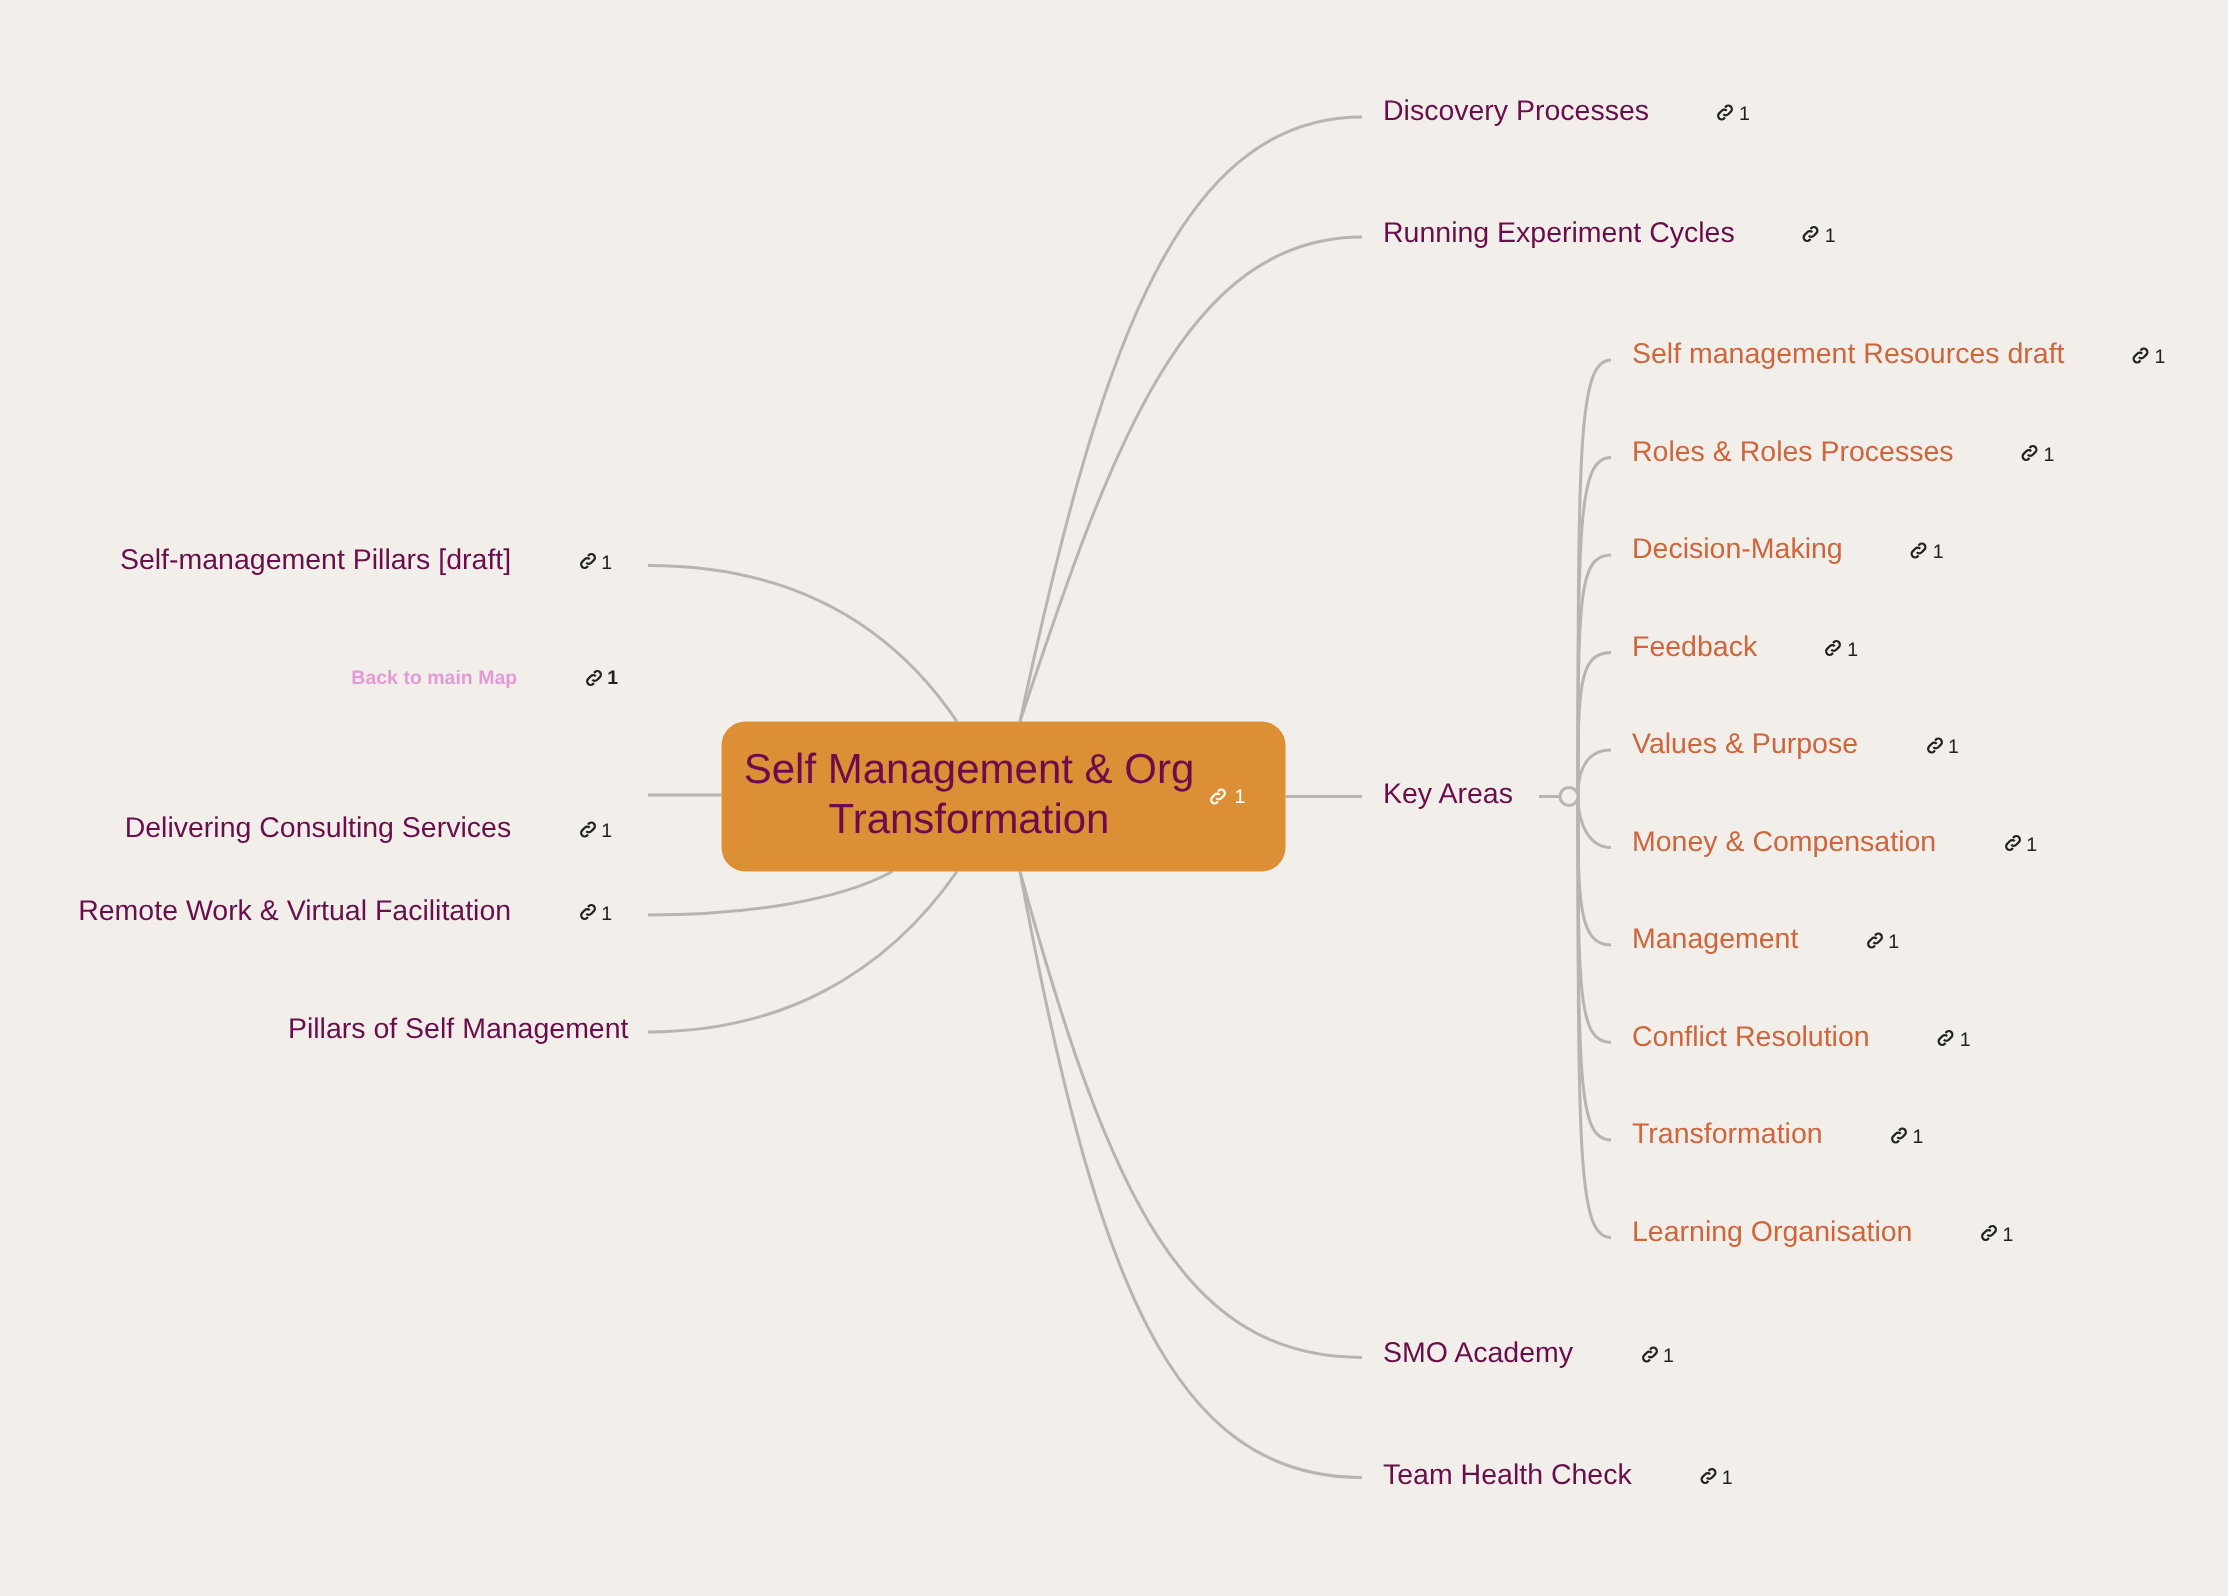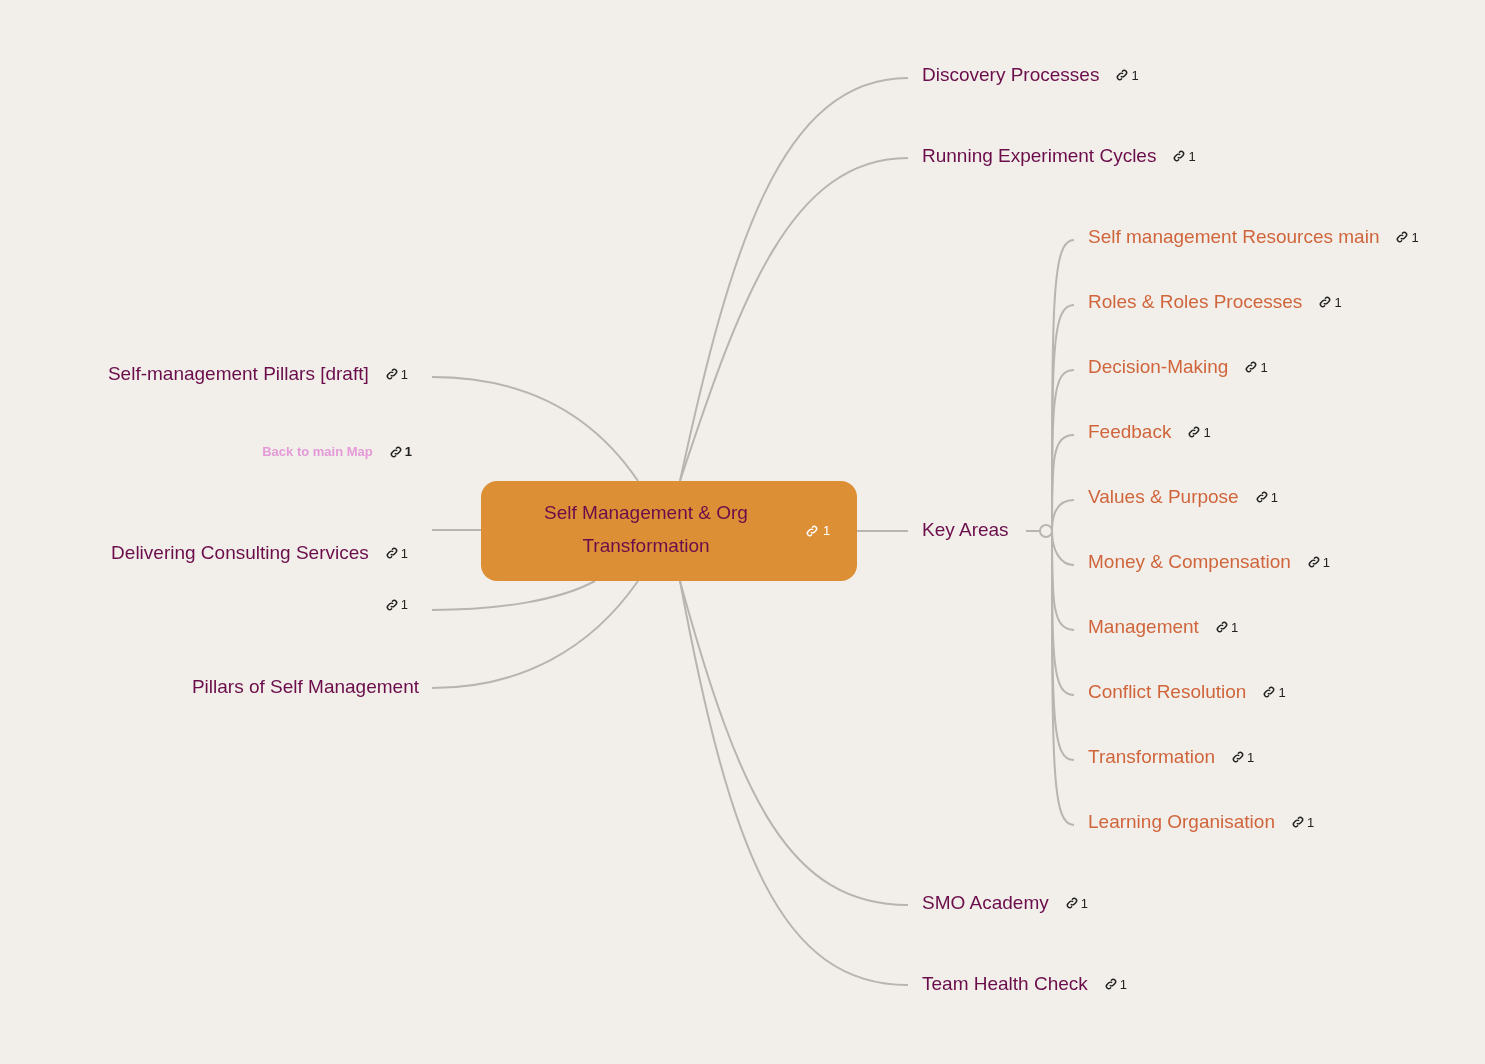--- a/index.html
+++ b/index.html
@@ -1,33 +1,33 @@
 <!DOCTYPE html>
 <html><head>
 <meta charset="utf-8">
 <style>
   html, body { margin:0; padding:0; }
   body {
     width:1485px; height:1064px; background:#f2efea; position:relative; overflow:hidden;
     font-family:"Liberation Sans", "DejaVu Sans", sans-serif;
   }
   svg.edges { position:absolute; left:0; top:0; width:1485px; height:1064px; }
-  .node { position:absolute; white-space:nowrap; display:flex; align-items:center; cursor:pointer; }
+  .node { position:absolute; white-space:nowrap; display:flex; align-items:center; cursor:pointer;gap:28px; }
   .l1 { color:#6b0d4b; font-size:19px; }
   .l2 { color:#d0653c; font-size:19px; }
   .small { color:#e49ad8; font-size:13px; font-weight:bold; }
   .link { display:inline-flex; align-items:center; font-size:13px; color:#222; margin-left:16px; }
   .link svg { width:14px; height:14px; margin-right:2px; }
   .center {
     position:absolute; left:481px; top:481px; width:376px; height:100px;
     background:#dd8f35; border-radius:16px; box-sizing:border-box;
   }
   .center-title {
     position:absolute; left:10px; top:15px; width:310px; text-align:center;
-    color:#6b0d4b; font-size:19px; line-height:33px;
+    color:#6b0d4b; font-size:28px; line-height:33px;
   }
   .center-link { position:absolute; left:324px; top:42px; color:#fff; font-size:13px; display:flex; align-items:center; }
   .center-link svg { width:14px; height:14px; margin-right:4px; }
 </style>
 </head>
 <body>
 
 <svg class="edges" fill="none" stroke="#b8b5b1" stroke-width="2">
 
   <path d="M680 481 C 730 250, 780 78, 908 78"></path>
@@ -93,20 +93,21 @@
   <span>Delivering Consulting Services</span>
   <span class="link">
       <svg viewBox="0 0 24 24" fill="none" stroke="#222" stroke-width="2.5">
         <path d="M10 14a4 4 0 0 0 5.7 0l3-3a4 4 0 0 0-5.7-5.7l-1 1"></path>
         <path d="M14 10a4 4 0 0 0-5.7 0l-3 3a4 4 0 0 0 5.7 5.7l1-1"></path>
       </svg>
       <span>1</span>
     </span>
 </div>
 <div class="node l1" style="right:1077px; top:597px;">
+  <span>Remote Work &amp; Virtual Facilitation</span>
   <span class="link">
       <svg viewBox="0 0 24 24" fill="none" stroke="#222" stroke-width="2.5">
         <path d="M10 14a4 4 0 0 0 5.7 0l3-3a4 4 0 0 0-5.7-5.7l-1 1"></path>
         <path d="M14 10a4 4 0 0 0-5.7 0l-3 3a4 4 0 0 0 5.7 5.7l1-1"></path>
       </svg>
       <span>1</span>
     </span>
 </div>
 <div class="node l1" style="right:1066px; top:676px;">
   <span>Pillars of Self Management</span>
@@ -150,21 +151,21 @@
   <span class="link">
       <svg viewBox="0 0 24 24" fill="none" stroke="#222" stroke-width="2.5">
         <path d="M10 14a4 4 0 0 0 5.7 0l3-3a4 4 0 0 0-5.7-5.7l-1 1"></path>
         <path d="M14 10a4 4 0 0 0-5.7 0l-3 3a4 4 0 0 0 5.7 5.7l1-1"></path>
       </svg>
       <span>1</span>
     </span>
 </div>
 
 <div class="node l2" style="left:1088px; top:226px;">
-  <span>Self management Resources main</span>
+  <span>Self management Resources draft</span>
   <span class="link">
       <svg viewBox="0 0 24 24" fill="none" stroke="#222" stroke-width="2.5">
         <path d="M10 14a4 4 0 0 0 5.7 0l3-3a4 4 0 0 0-5.7-5.7l-1 1"></path>
         <path d="M14 10a4 4 0 0 0-5.7 0l-3 3a4 4 0 0 0 5.7 5.7l1-1"></path>
       </svg>
       <span>1</span>
     </span>
 </div>
 <div class="node l2" style="left:1088px; top:291px;align-items:center;">
   <span>Roles &amp; Roles Processes</span>

